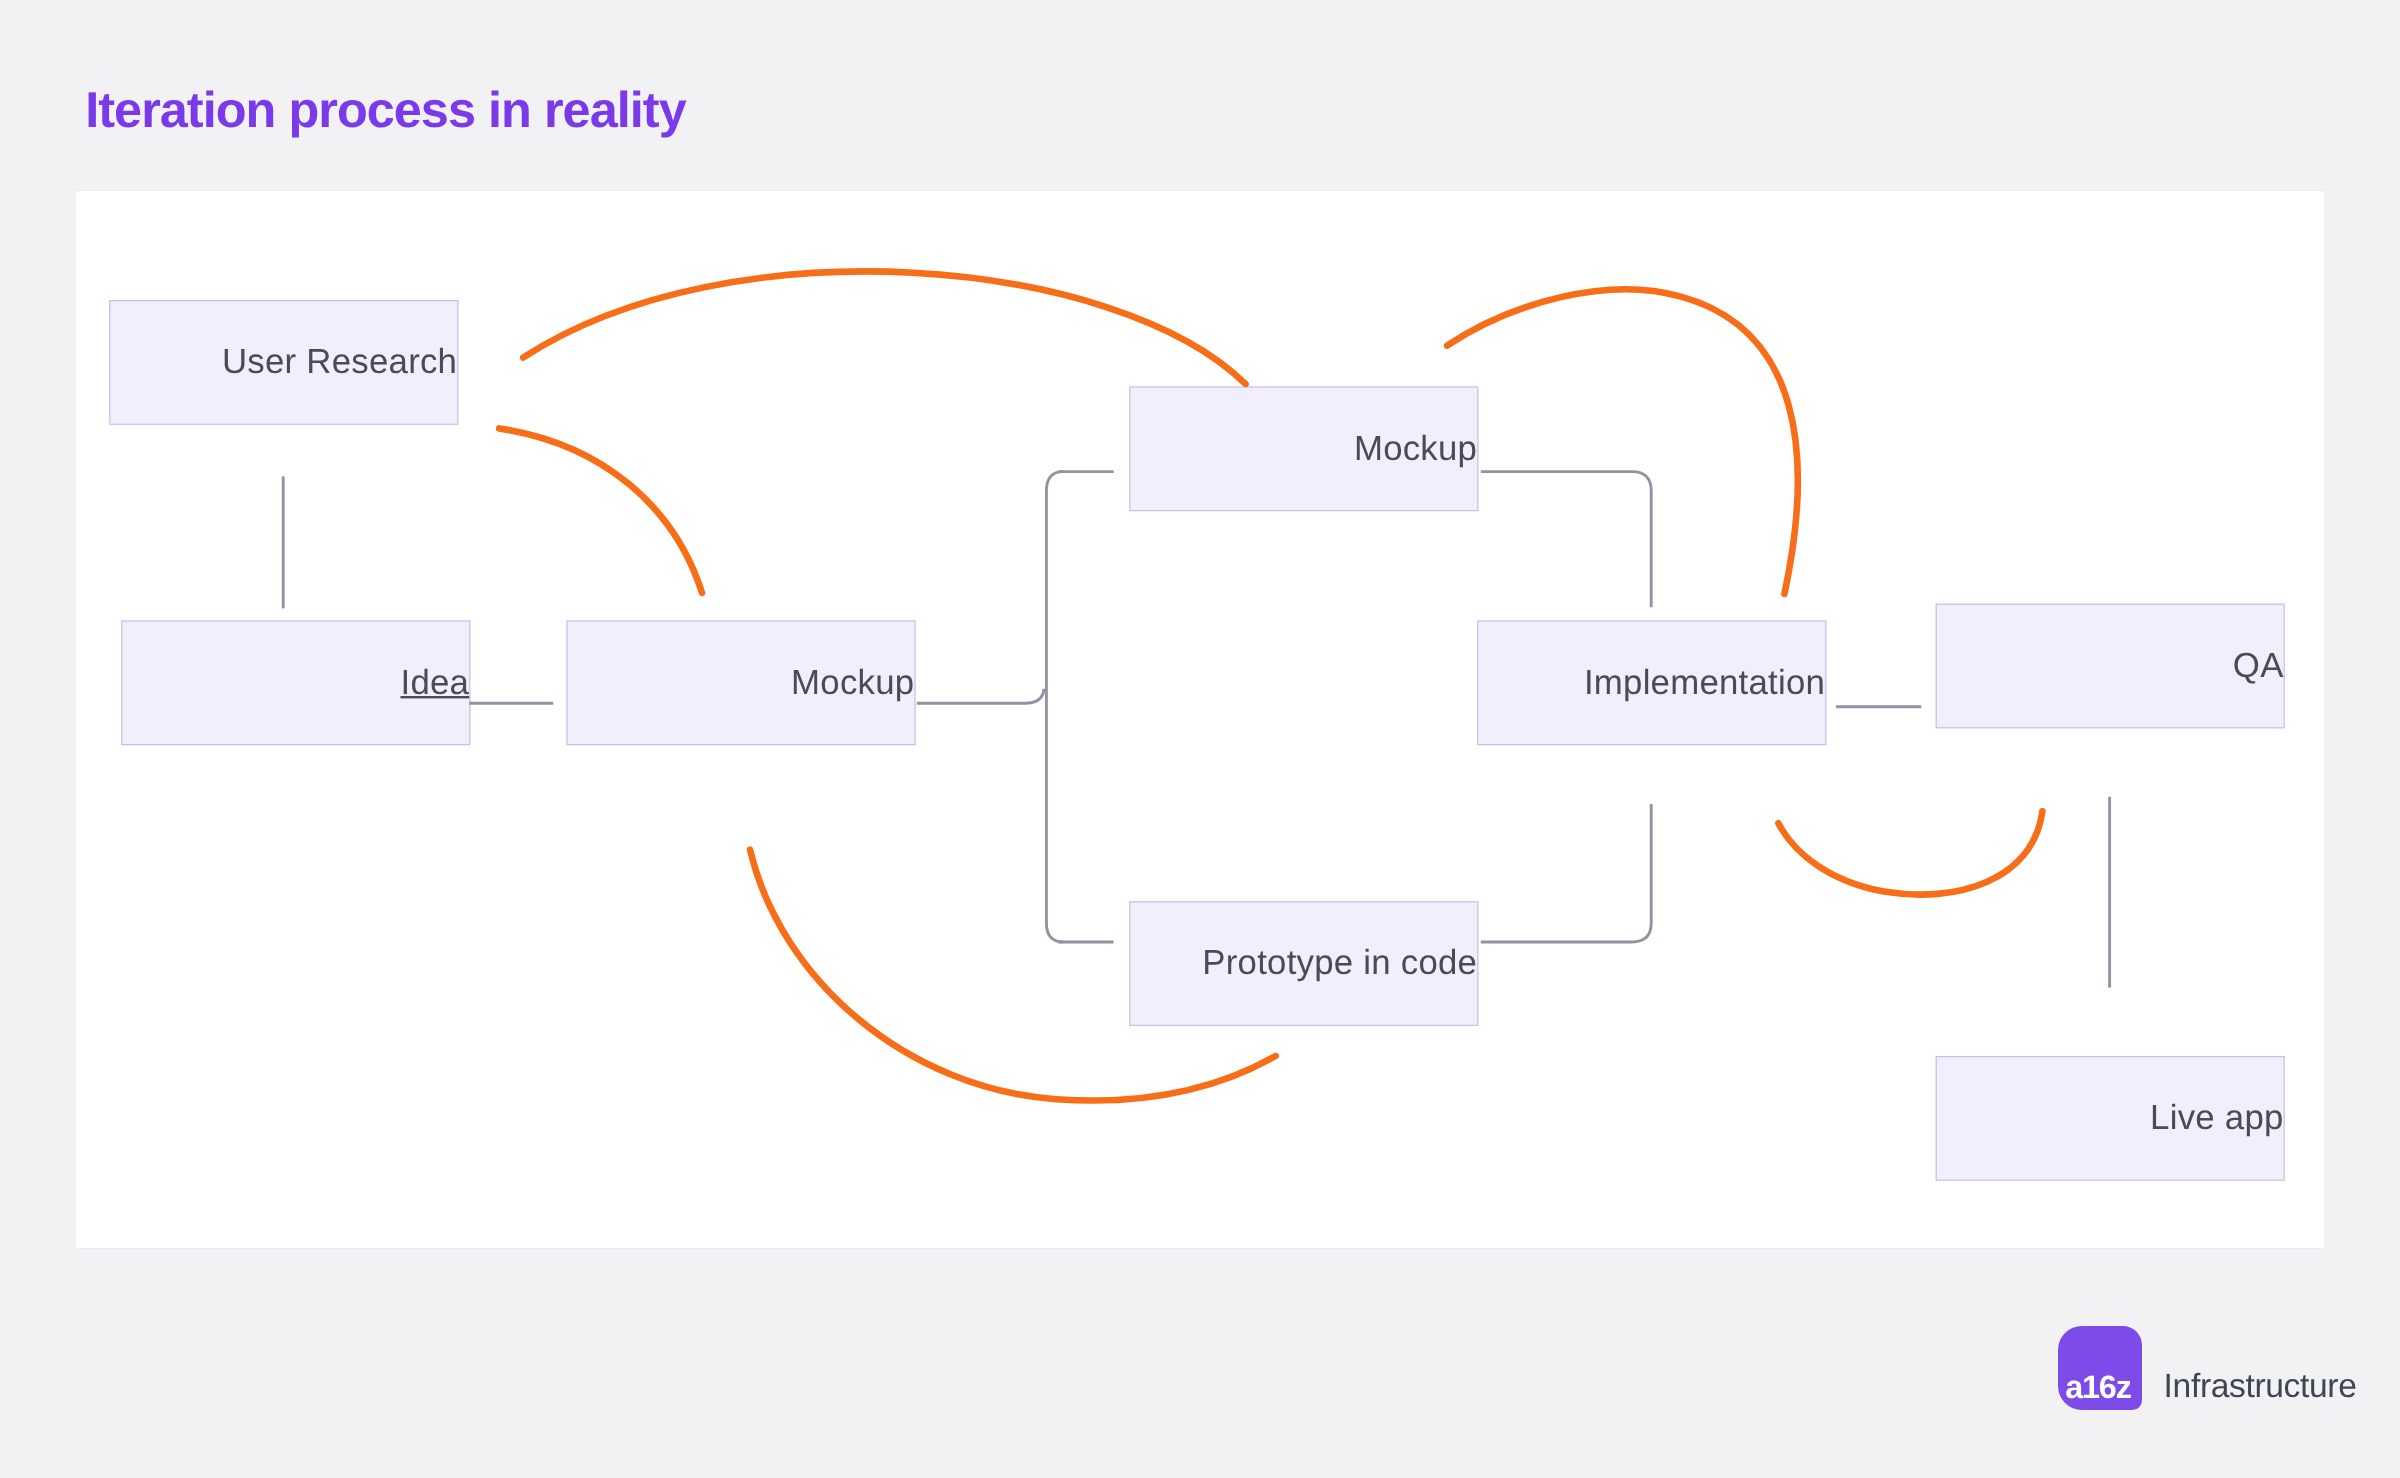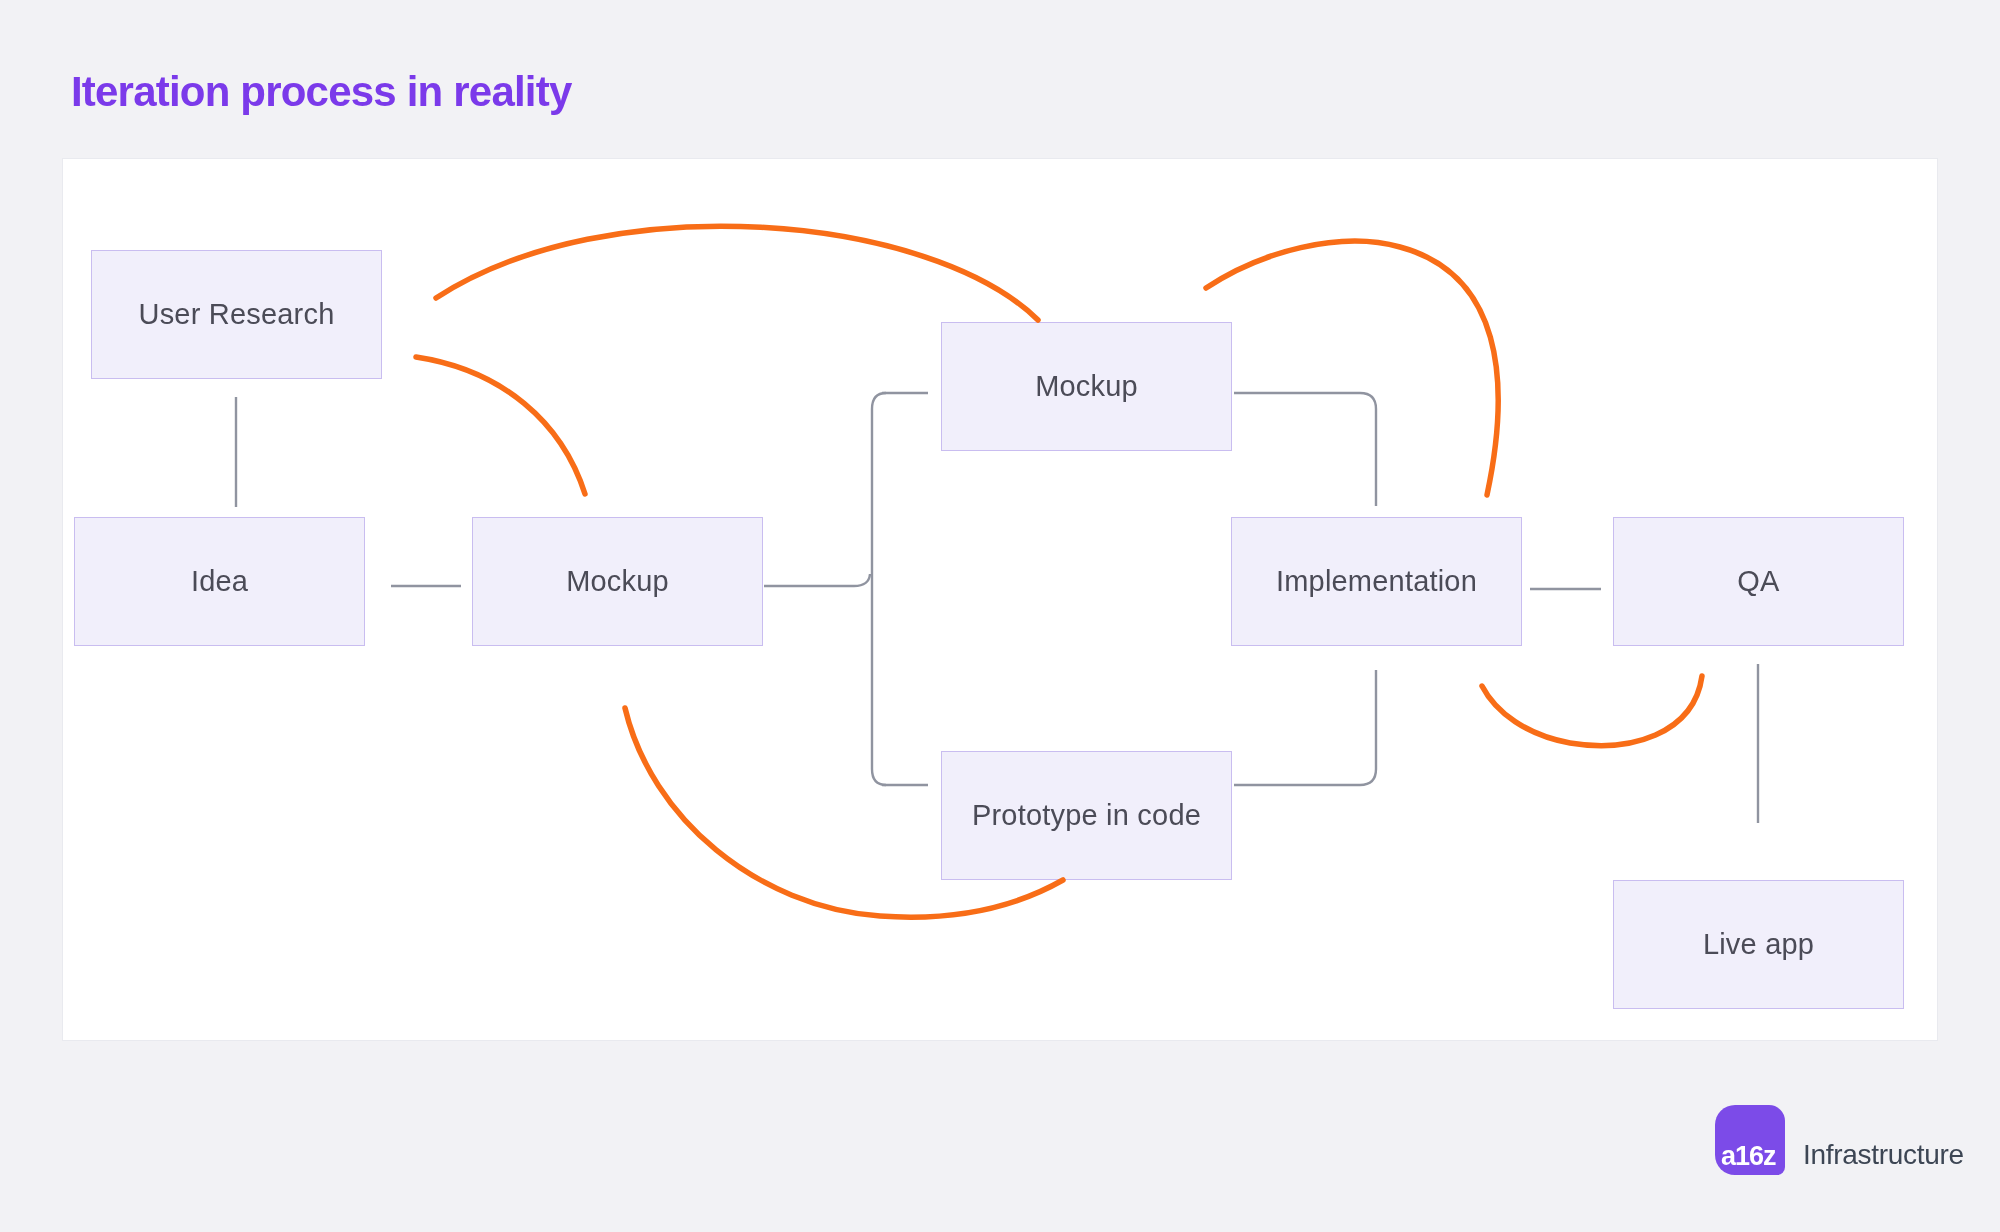--- a/index.html
+++ b/index.html
@@ -46,27 +46,27 @@
     top:158px;
     width:1876px;
     height:883px;
     background:var(--card-bg);
     border:1px solid var(--card-border);
     box-sizing:border-box;
   }
   .node{
     position:absolute;
     width:291px;
-    height:129px;
+    height:104px;
     background:var(--node-fill);
     border:1.5px solid var(--node-border);
     box-sizing:border-box;
     display:flex;
     align-items:center;
-    justify-content:center;
+    justify-content:flex-end;
     font-size:29px;
     color:var(--node-text);
     letter-spacing:0.2px;
   }
   svg.wires{
     position:absolute;
     left:0; top:0;
     width:2000px;
     height:1232px;
     pointer-events:none;
@@ -115,36 +115,36 @@
 
 <div class="stage">
 
   <h1 class="page-title">Iteration process in reality</h1>
 
   <div class="card"></div>
 
   <div class="node" style="left:91px;top:250px;">
       <span>User Research</span>
     </div>
-  <div class="node" style="left:74px;top:517px;">
+  <div class="node" style="left:101px;top:517px;text-decoration:underline;">
       <span>Idea</span>
     </div>
   <div class="node" style="left:472px;top:517px;">
       <span>Mockup</span>
     </div>
   <div class="node" style="left:941px;top:322px;">
       <span>Mockup</span>
     </div>
   <div class="node" style="left:941px;top:715px;margin-top:36px;">
       <span>Prototype in code</span>
     </div>
   <div class="node" style="left:1231px;top:517px;">
       <span>Implementation</span>
     </div>
-  <div class="node" style="left:1613px;top:517px;">
+  <div class="node" style="left:1613px;top:503px;">
       <span>QA</span>
     </div>
   <div class="node" style="left:1613px;top:880px;">
       <span>Live app</span>
     </div>
 
   <svg class="wires" viewBox="0 0 2000 1232">
     <defs>
       <marker id="ah-gray" markerUnits="userSpaceOnUse" markerWidth="16" markerHeight="14" refX="12" refY="5.5" orient="auto">
         <path class="marker-gray" d="M0,0 L13,5.5 L0,11 Z"></path>

